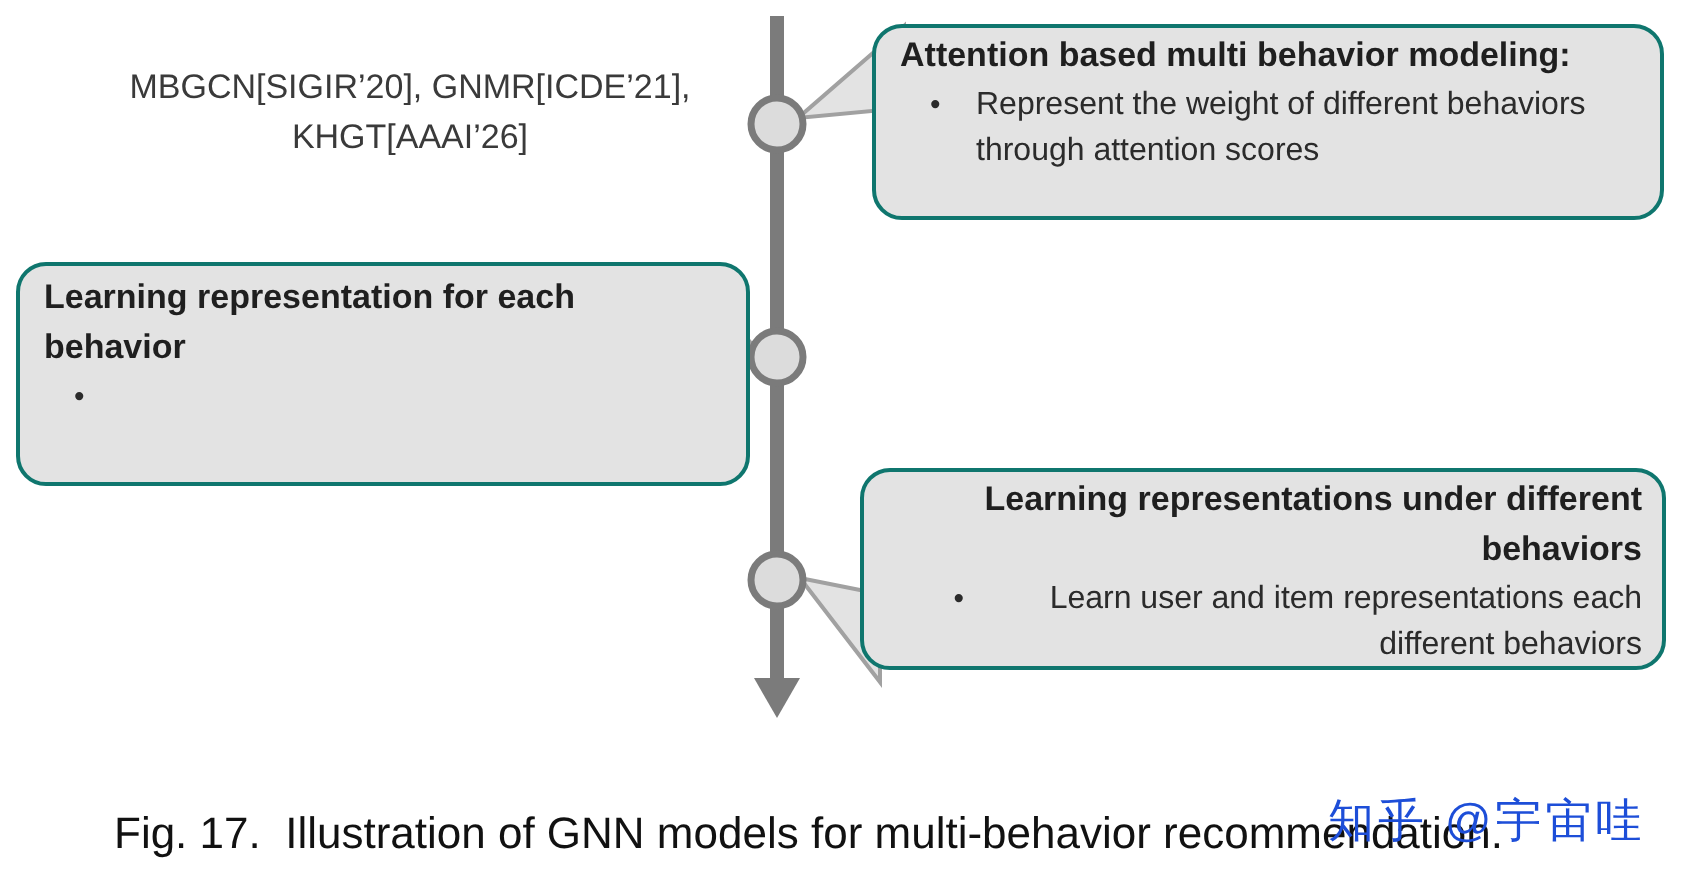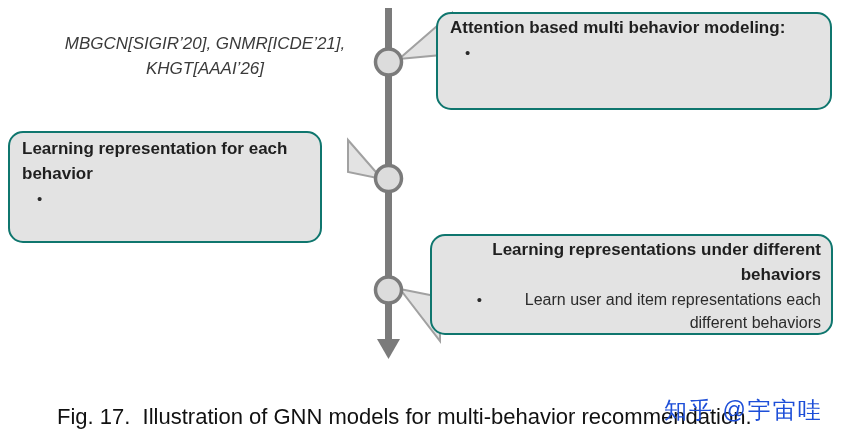--- a/index.html
+++ b/index.html
@@ -22,21 +22,21 @@
     display:flex;align-items:flex-start;padding-left:15px;margin-top:1px;
   }
   .callout .bullet-glyph{
     width:23px;flex:0 0 23px;font-size:15px;line-height:23px;color:#2b2b2b;
   }
   .callout .bullet-text{
     flex:1;font-size:16px;line-height:23px;color:#2b2b2b;
   }
 
   .annotation{
-    position:absolute;text-align:center;color:#3a3a3a;font-size:17px;font-style:italic;
+    position:absolute;text-align:center;color:#3a3a3a;font-size:17px;
   }
   .annotation div{white-space:nowrap;}
   .ann-top-left{left:15px;top:31px;width:380px;line-height:25px;}
   .ann-mid-right{left:535px;top:171px;width:160px;line-height:25px;}
   .ann-bottom-left{left:5px;top:258px;width:380px;line-height:23.5px;}
 
   .caption{
     position:absolute;left:57px;top:404px;width:780px;
     font-family:Liberation Sans, sans-serif;
     font-size:22px;color:#111111;white-space:pre;
@@ -62,24 +62,25 @@
 
     <circle cx="388.5" cy="62" r="13" fill="#dcdcdc" stroke="#7b7b7b" stroke-width="3.5"></circle>
     <circle cx="388.5" cy="178.5" r="13" fill="#dcdcdc" stroke="#7b7b7b" stroke-width="3.5"></circle>
     <circle cx="388.5" cy="290" r="13" fill="#dcdcdc" stroke="#7b7b7b" stroke-width="3.5"></circle>
   </svg>
 
   <div class="callout" style="left:436px;top:12px;width:396px;height:98px;">
     <p class="title">Attention based multi behavior modeling:</p>
     <div class="bullet-row">
       <span class="bullet-glyph">•</span>
+      <span class="bullet-text">Represent the weight of different behaviors through attention scores</span>
     </div>
   </div>
 
-  <div class="callout" style="left:8px;top:131px;width:314px;height:112px;padding-top:3px;">
+  <div class="callout" style="left:8px;top:131px;width:367px;height:112px;padding-top:3px;">
     <p class="title">Learning representation for each behavior</p>
     <div class="bullet-row">
       <span class="bullet-glyph">•</span>
     </div>
   </div>
 
   <div class="callout" style="left:430px;top:234px;width:403px;height:101px;text-align:right;">
     <p class="title">Learning representations under different behaviors</p>
     <div class="bullet-row">
       <span class="bullet-glyph">•</span>

